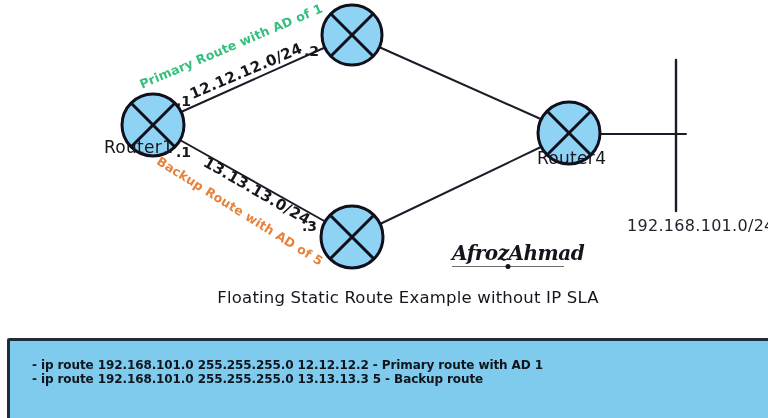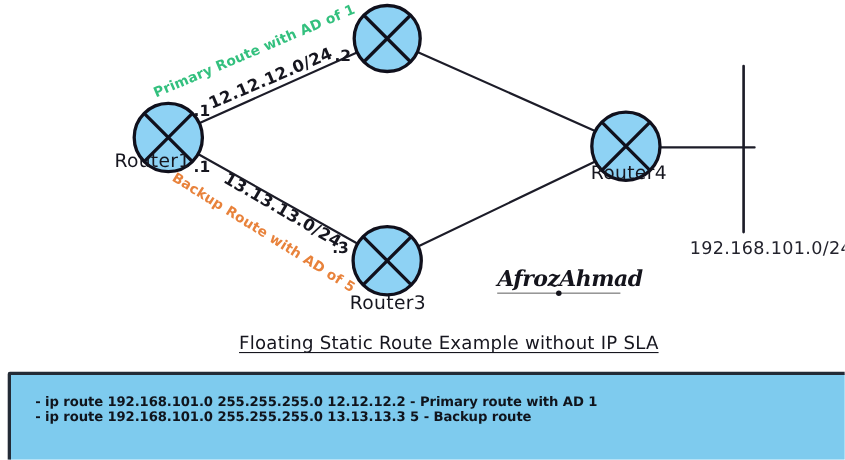--- a/index.html
+++ b/index.html
@@ -15,23 +15,23 @@
   .lbl{position:absolute;white-space:nowrap;}
   .router-label{font-size:17px;color:#16161f;letter-spacing:.3px;}
   .if-label{font-size:14px;font-weight:700;color:#16161f;}
   .rot{transform-origin:center center;}
   .route-note{font-size:12.5px;font-weight:700;letter-spacing:.2px;}
   .primary-note{color:#33c07e;}
   .backup-note{color:#e8823b;}
   .subnet-note{font-size:15px;font-weight:700;color:#16161f;letter-spacing:.3px;}
   .lan-label{font-size:16px;color:#23232d;letter-spacing:.3px;}
   .title{
-    position:absolute;left:408px;top:302px;transform:translateX(-50%);
+    position:absolute;left:408px;top:288px;transform:translateX(-50%);
     font-size:16.5px;color:#16161f;letter-spacing:.2px;
-    text-decoration:underline;text-underline-offset:3px;white-space:nowrap;
+    text-underline-offset:3px;white-space:nowrap;
   }
   .signature{position:absolute;left:452px;top:241px;width:112px;}
   .signature .sig-text{
     font-family:"DejaVu Serif","Liberation Serif",serif;
     font-style:italic;font-weight:700;font-size:20px;color:#14141c;
     letter-spacing:-.5px;
   }
   .signature .sig-line{position:relative;margin-top:1px;height:1px;background:#6b6b6b;}
   .signature .sig-dot{
     position:absolute;left:50%;top:-2px;width:5px;height:5px;
@@ -81,21 +81,20 @@
     </g>
 
     <g stroke="#10101c" stroke-width="3" stroke-linecap="round">
       <circle cx="569" cy="133" r="31" fill="#8ed2f4"></circle>
       <line x1="548" y1="112" x2="590" y2="154"></line>
       <line x1="590" y1="112" x2="548" y2="154"></line>
     </g>
   </svg>
 
   <div class="lbl router-label" style="left:104px;top:137px;">Router1</div>
-  <div class="lbl router-label" style="left:318px;top:266px;">Router3</div>
   <div class="lbl router-label" style="left:537px;top:148px;">Router4</div>
 
   <div class="lbl if-label" style="left:176px;top:93px;">.1</div>
   <div class="lbl if-label" style="left:176px;top:144px;">.1</div>
   <div class="lbl if-label" style="left:304px;top:43px;">.2</div>
   <div class="lbl if-label" style="left:302px;top:218px;">.3</div>
 
   <div class="lbl rot route-note primary-note" style="left:231px;top:46px;transform:translate(-50%,-50%) rotate(-23deg);">Primary Route with AD of 1</div>
   <div class="lbl rot subnet-note" style="left:246px;top:71px;transform:translate(-50%,-50%) rotate(-23deg);">12.12.12.0/24</div>
 

